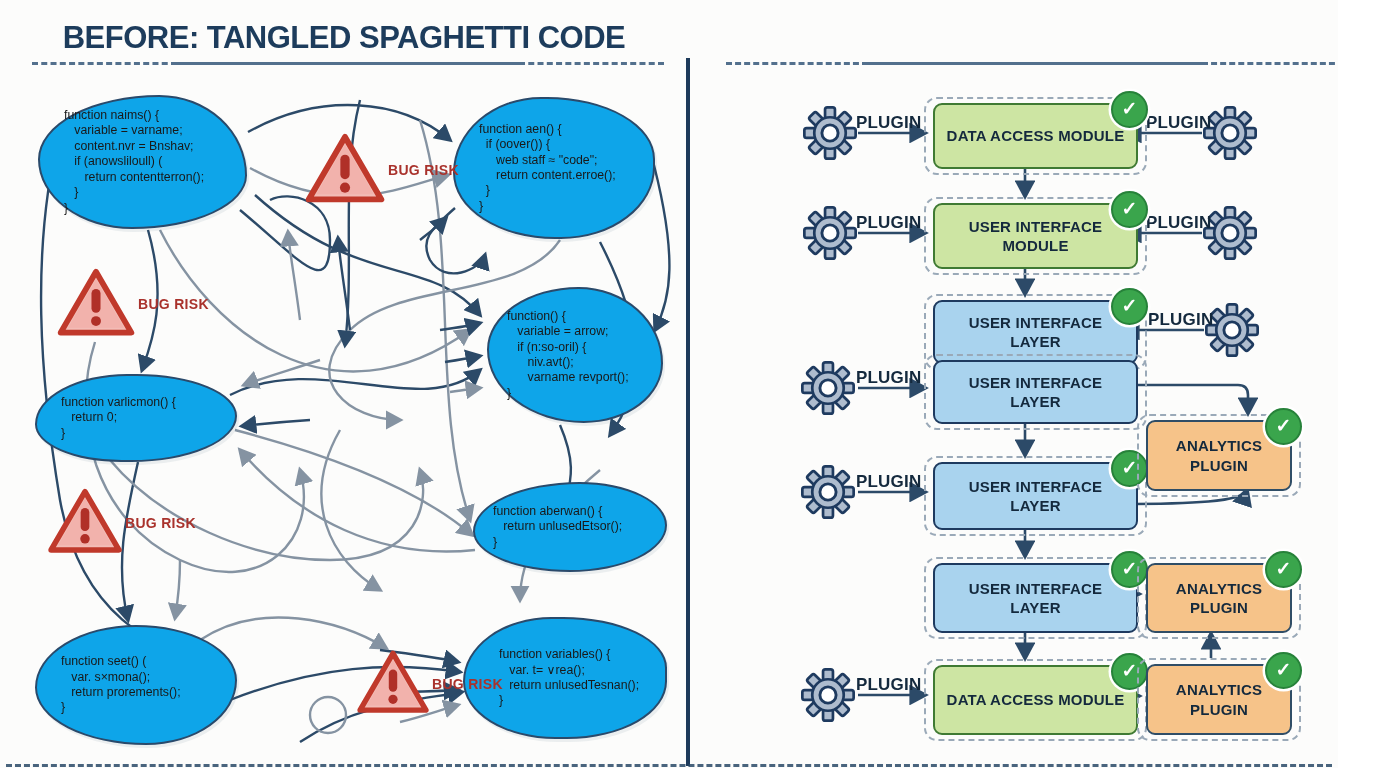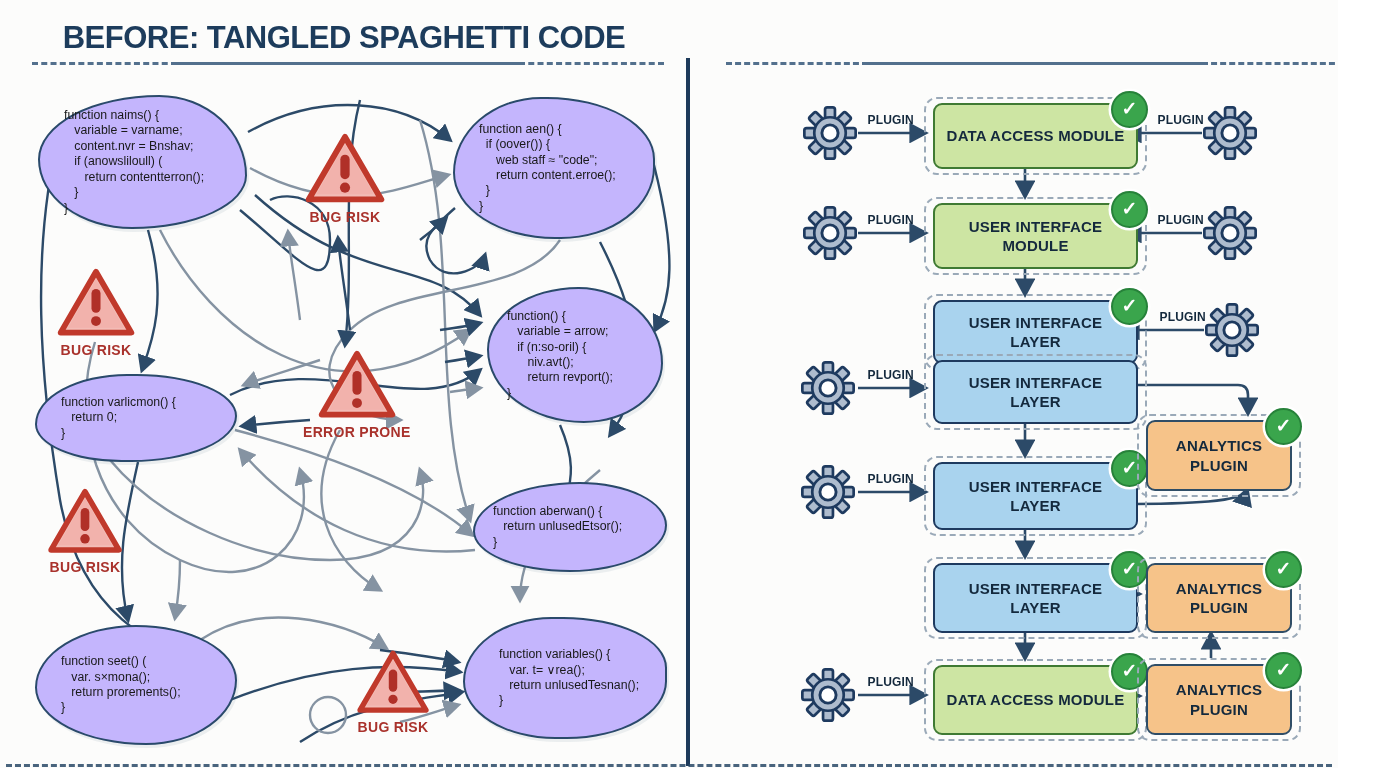--- a/index.html
+++ b/index.html
@@ -13,43 +13,43 @@
   .title-rule .d{border-top:3px dashed #53708d;}
   .title-rule .s{border-top:3px solid #53708d;}
   .title-rule .d{flex:0 0 23%;}
   .title-rule .s{flex:1;}
 
   .divider{position:absolute;left:686px;top:58px;width:4px;height:708px;background:#1d3a5a;}
   .bottom-dash{position:absolute;left:6px;right:6px;bottom:1px;border-top:3px dashed #2a4a68;opacity:.85;}
 
   
   #spaghetti{position:absolute;left:0;top:60px;z-index:1;}
-  .blob{position:absolute;z-index:2;background:#c4b5fd;border:2.5px solid #2a4a6b;
+  .blob{position:absolute;z-index:2;background:#0ea5e9;border:2.5px solid #2a4a6b;
         display:flex;align-items:center;box-shadow:2px 3px 0 rgba(42,74,107,.08);}
   .blob pre{margin:0;padding:0 8px 0 24px;font-family:"Liberation Sans",sans-serif;
             font-size:12.3px;line-height:1.26;color:#191919;white-space:pre;}
-  .warn{position:absolute;z-index:3;display:flex;flex-direction:column;align-items:center;justify-content:center;}
+  .warn{position:absolute;z-index:3;display:flex;flex-direction:row;align-items:center;justify-content:center;}
   .warn svg{display:block;}
   .warn-label{margin-top:2px;font-size:14px;font-weight:bold;color:#a9322c;letter-spacing:.3px;white-space:nowrap;}
 
   
   #flow{position:absolute;left:688px;top:60px;z-index:1;}
   .mod{position:absolute;z-index:2;display:flex;align-items:center;justify-content:center;
        text-align:center;font-weight:bold;font-size:15px;color:#14293d;line-height:1.3;
        border-radius:9px;border:2.5px solid #1e3a5f;padding:2px 8px;letter-spacing:.2px;}
   .mod .ghost{position:absolute;inset:-8px -11px;border:2px dashed #9aa9b8;border-radius:13px;z-index:-1;}
   .mod.green{background:#cde5a3;border-color:#3f7a33;}
   .mod.blue{background:#a9d3ee;border-color:#1e3a5f;}
   .mod.orange{background:#f6c389;border-color:#2f4d66;}
   .check{position:absolute;top:-14px;right:-12px;width:33px;height:33px;border-radius:50%;
          background:#3aa54c;border:2.5px solid #27823a;box-shadow:0 0 0 2.5px #ffffff;
          display:flex;align-items:center;justify-content:center;color:#ffffff;
          font-size:19px;font-weight:bold;}
   .plugin-label{position:absolute;z-index:2;width:58px;text-align:right;
-                font-size:12px;font-weight:bold;color:#14293d;letter-spacing:.2px;}
+                font-size:17px;font-weight:bold;color:#14293d;letter-spacing:.2px;}
   .gear{position:absolute;z-index:2;width:54px;height:54px;}
 </style>
 </head>
 <body>
 
 <div id="stage">
 
   <svg width="0" height="0" style="position:absolute">
     <defs>
       <marker id="mN" markerWidth="8" markerHeight="8" refX="6" refY="4" orient="auto">
@@ -153,21 +153,21 @@
      web staff ≈ "code";
      return content.erroe();
   }
 }</pre>
   </div>
   <div class="blob" style="left:487px;top:287px;width:172px;height:132px;border-radius:52% 48% 45% 55% / 46% 56% 44% 54%">
     <pre style="padding-left:18px">function() {
    variable = arrow;
    if (n:so-oril) {
       niv.avt();
-      return revport();
+      varname revport();
 }</pre>
   </div>
   <div class="blob" style="left:35px;top:374px;width:198px;height:84px;border-radius:48% 52% 55% 45% / 60% 50% 55% 45%">
     <pre>function varlicmon() {
    return 0;
 }</pre>
   </div>
   <div class="blob" style="left:473px;top:482px;width:190px;height:86px;border-radius:55% 45% 50% 50% / 55% 48% 52% 45%">
     <pre style="padding-left:18px">function aberwan() {
    return unlusedEtsor();
@@ -190,26 +190,20 @@
     <svg width="86" height="76" viewBox="0 0 100 90">
         <use href="#warnsym"></use>
       </svg>
     <div class="warn-label">BUG RISK</div>
   </div>
   <div class="warn" style="left:54px;top:266px">
     <svg width="84" height="74" viewBox="0 0 100 90">
         <use href="#warnsym"></use>
       </svg>
     <div class="warn-label">BUG RISK</div>
-  </div>
-  <div class="warn" style="left:303px;top:348px">
-    <svg width="84" height="74" viewBox="0 0 100 90">
-        <use href="#warnsym"></use>
-      </svg>
-    <div class="warn-label">ERROR PRONE</div>
   </div>
   <div class="warn" style="left:45px;top:486px">
     <svg width="80" height="71" viewBox="0 0 100 90">
         <use href="#warnsym"></use>
       </svg>
     <div class="warn-label">BUG RISK</div>
   </div>
   <div class="warn" style="left:354px;top:648px">
     <svg width="78" height="69" viewBox="0 0 100 90">
         <use href="#warnsym"></use>

